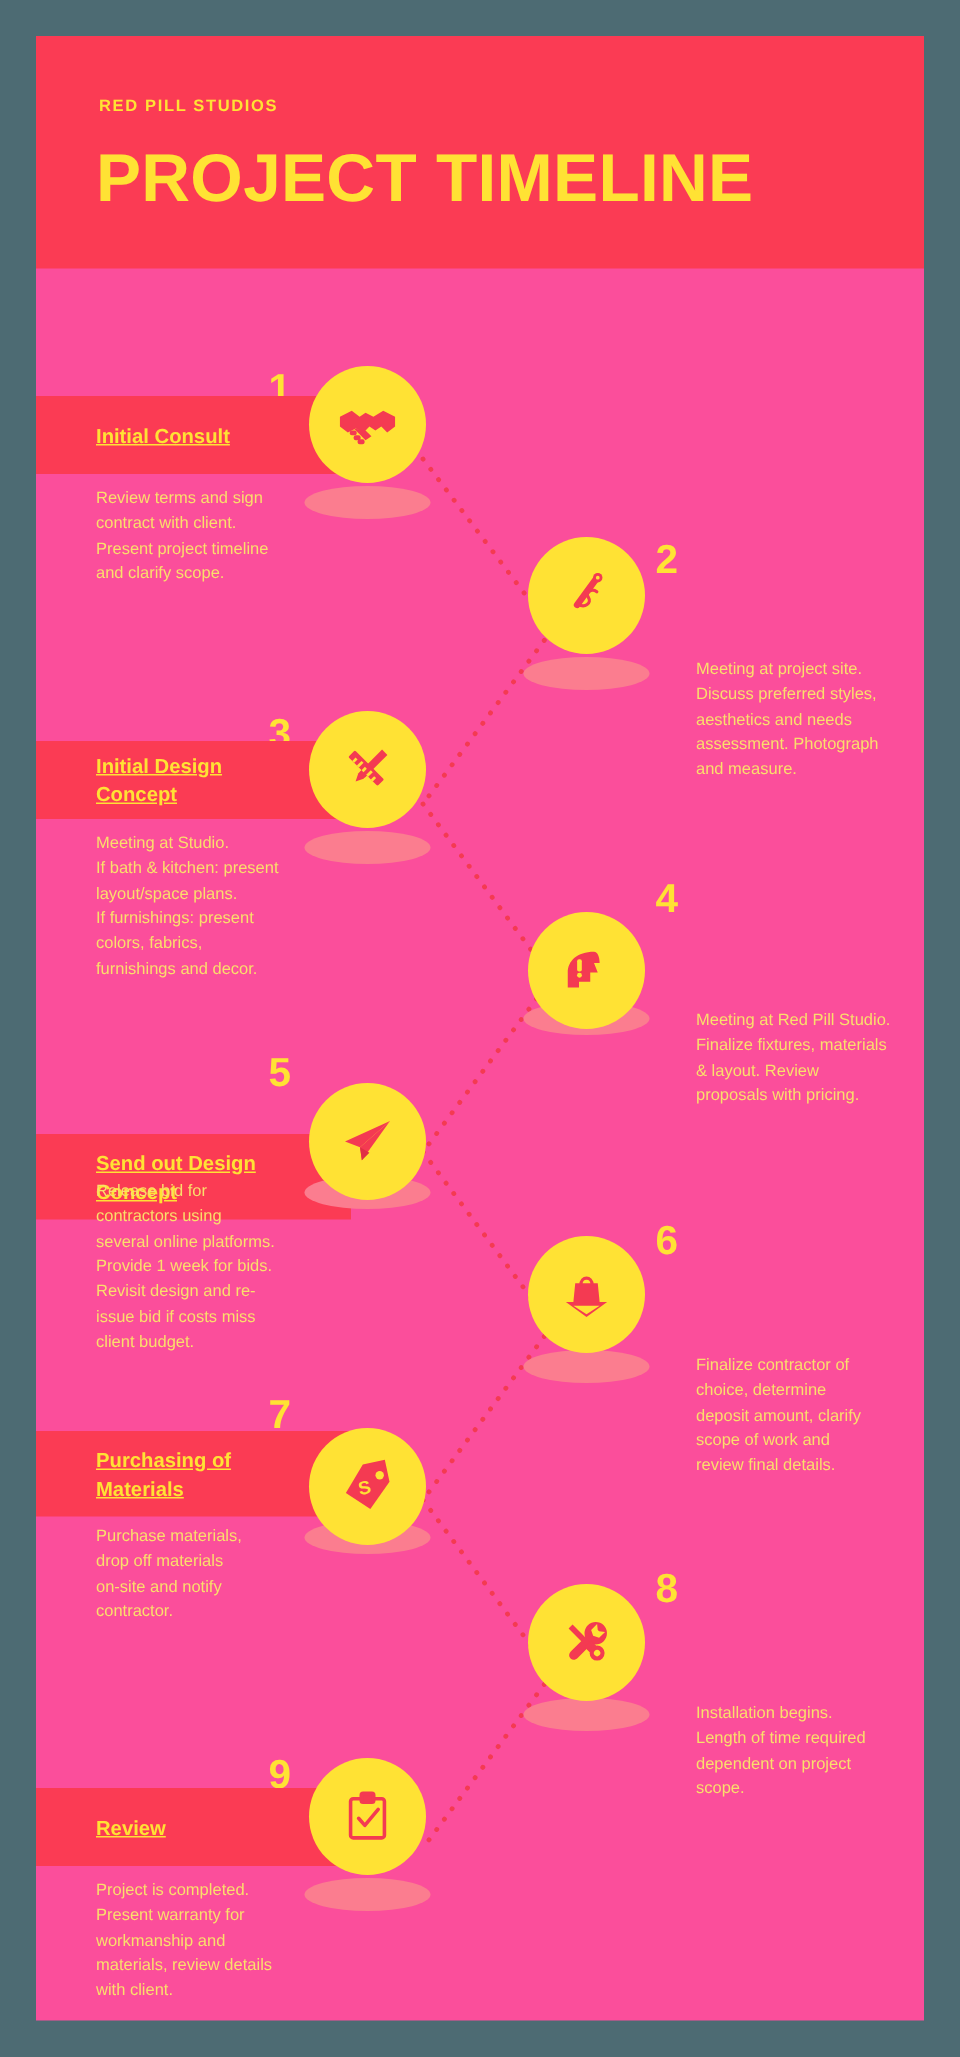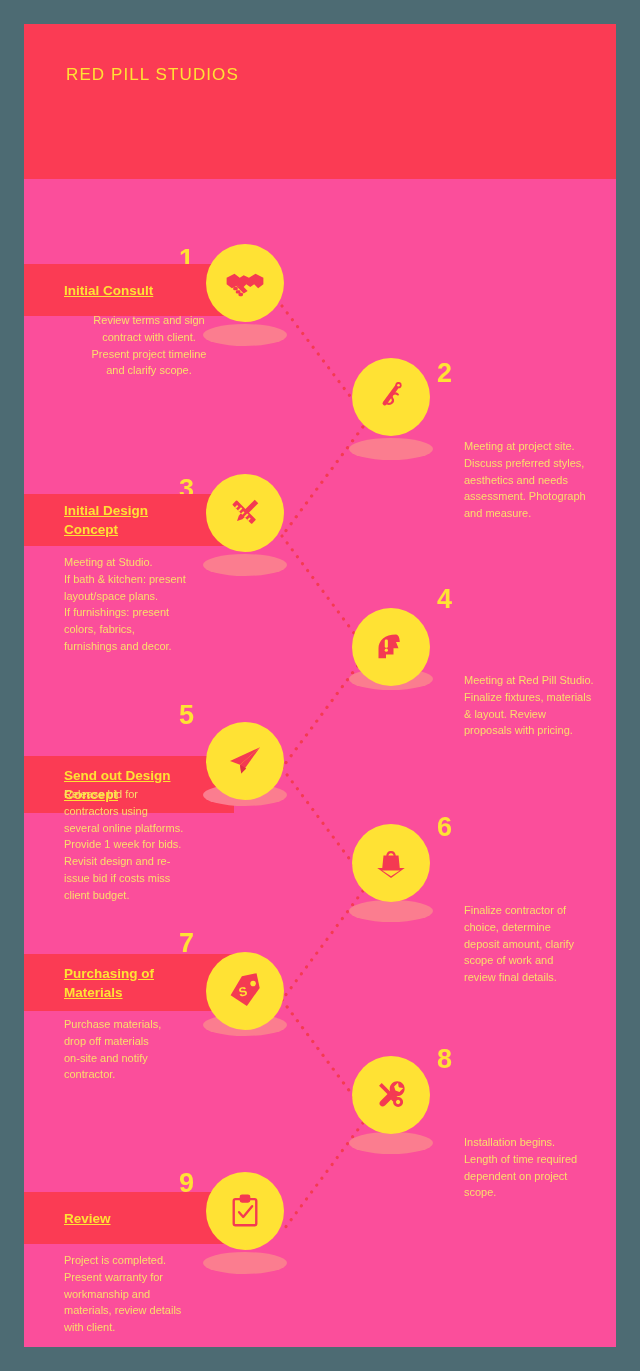--- a/index.html
+++ b/index.html
@@ -24,22 +24,22 @@
     position: absolute;
     left: 0; top: 0;
     width: 592px;
     height: 155px;
     background: #fb3b54;
   }
   #brand {
     position: absolute;
     left: 42px;
     top: 41px;
-    font-size: 17px;
-    font-weight: normal;
+    font-size: 11px;
+    font-weight: bold;
     letter-spacing: 1.1px;
     color: #ffe234;
   }
   #maintitle {
     position: absolute;
     left: 40px;
     top: 67px;
     font-size: 45px;
     font-weight: bold;
     letter-spacing: 0.2px;
@@ -100,20 +100,21 @@
   }
   .icon svg { display: block; }
 </style>
 </head>
 <body>
 
 <div id="poster">
 
   <div id="header">
     <div id="brand">RED PILL STUDIOS</div>
+    <div id="maintitle">PROJECT TIMELINE</div>
   </div>
 
   <svg class="connectors" viewBox="0 0 592 1323">
     <g stroke="#f43a52" stroke-width="3.2" stroke-linecap="round" stroke-dasharray="0.1 8.5" fill="none">
       <line x1="258" y1="282" x2="344" y2="396"></line>
       <line x1="344" y1="396" x2="258" y2="512"></line>
       <line x1="258" y1="512" x2="344" y2="628"></line>
       <line x1="344" y1="628" x2="258" y2="744"></line>
       <line x1="258" y1="744" x2="344" y2="860"></line>
       <line x1="344" y1="860" x2="258" y2="976"></line>
@@ -132,21 +133,21 @@
       <span class="icon">
         <svg width="42" height="42" viewBox="0 0 64 64" fill="#f43a52">
           <path d="M4 24 L16 18 L24 24 L30 20 L38 24 L48 18 L60 24 L60 34 L52 40 L46 34 L40 38 L34 34 L28 40 L20 36 L12 40 L4 34 Z"></path>
           <path d="M18 36 L24 42 L30 48 L36 44 L30 38 Z"></path>
           <rect x="14" y="38" width="7" height="5" rx="2"></rect>
           <rect x="18" y="43" width="7" height="5" rx="2"></rect>
           <rect x="22" y="47" width="7" height="5" rx="2"></rect>
         </svg>
       </span>
     </div>
-    <div class="desc" style="left:40px; top:288px; width:170px;text-align:center;">Review terms and sign
+    <div class="desc" style="left:40px; top:300px; width:170px;">Review terms and sign
 contract with client.
 Present project timeline
 and clarify scope.</div>
   </div>
 
   <div class="step">
     <div class="num" style="left:413px; top:336px;">2</div>
 
     <div class="shadow" style="left:325px; top:414px;"></div>
     <div class="circle" style="left:328px; top:334px;">

